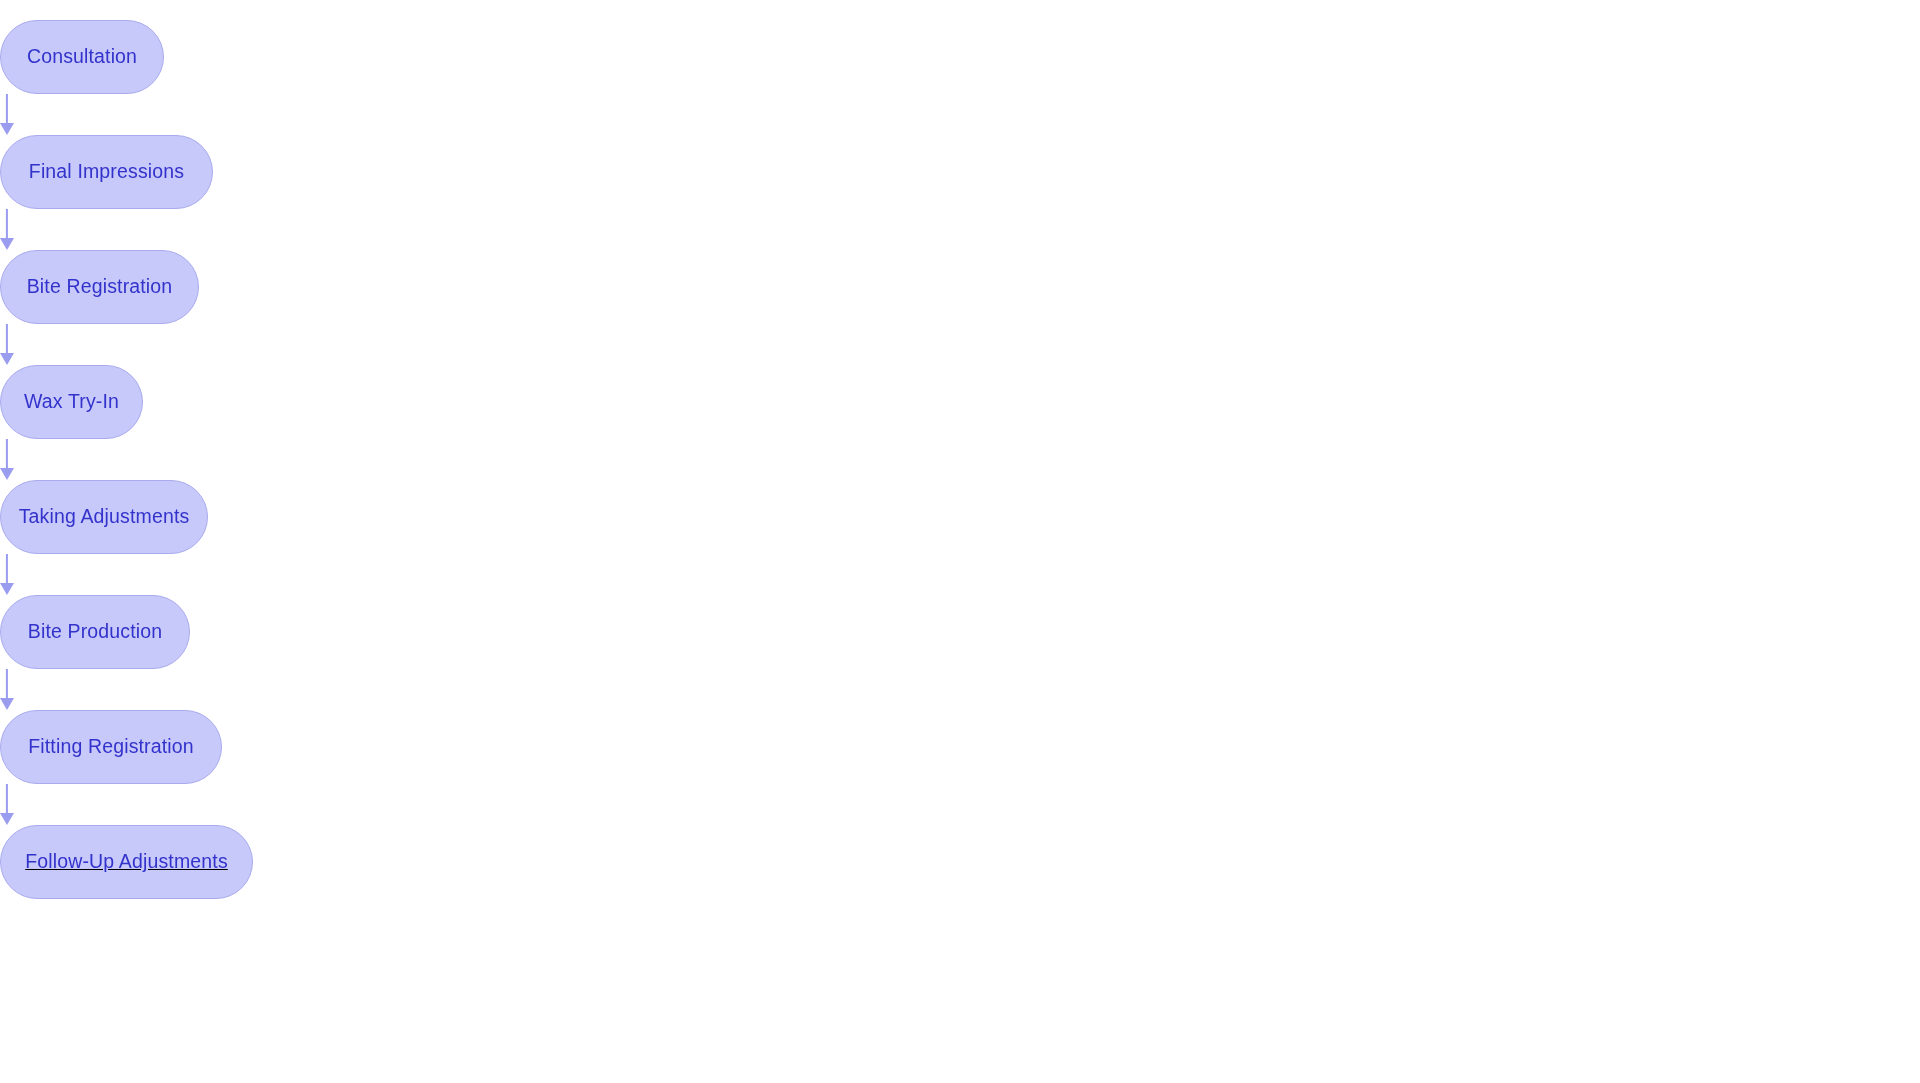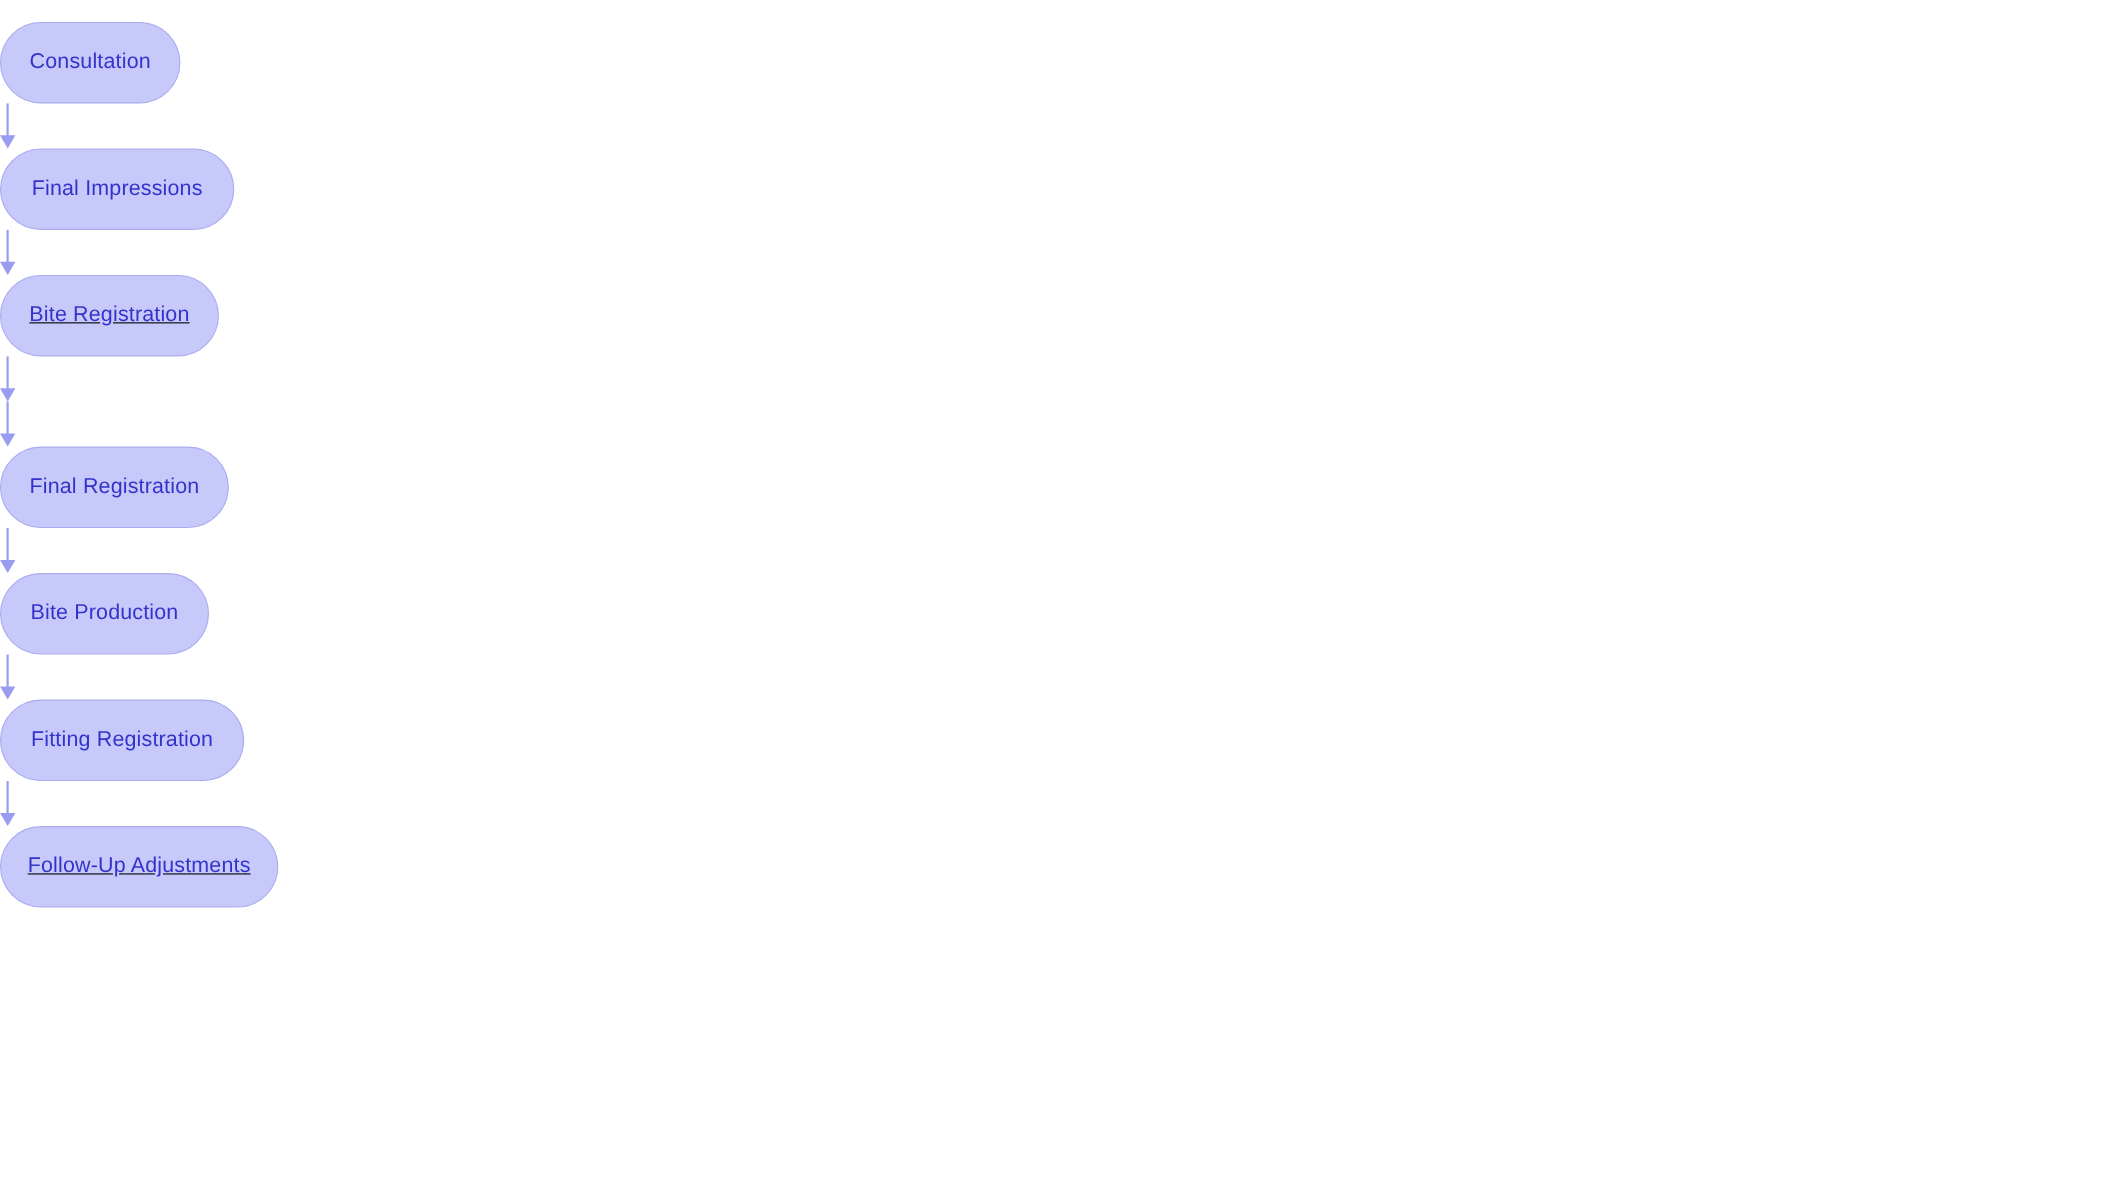--- a/index.html
+++ b/index.html
@@ -53,21 +53,21 @@
     font-size: 19.5px;
     line-height: 1;
     letter-spacing: 0.15px;
     white-space: nowrap;
     font-weight: 400;
   }
 
   
   .w-consultation        { width: 164px; }
   .w-impressions         { width: 213px; }
-  .w-bite               { width: 199px; text-decoration: underline; }
+  .w-bite               { width: 199px; }
   .w-wax                { width: 143px; }
   .w-finaladj           { width: 208px; }
   .w-finalprod          { width: 190px; }
   .w-fitting            { width: 222px; }
   .w-followup           { width: 253px; text-decoration: underline; }
 
   
   .connector {
     position: relative;
     width: 14px;
@@ -125,28 +125,31 @@
 
     <div class="node w-bite">
       <span class="node-label">Bite Registration</span>
     </div>
 
     <div class="connector">
       <div class="conn-line"></div>
       <div class="conn-arrow"></div>
     </div>
 
+    <div class="node w-wax">
+      <span class="node-label">Wax Try-In</span>
+    </div>
 
     <div class="connector">
       <div class="conn-line"></div>
       <div class="conn-arrow"></div>
     </div>
 
     <div class="node w-finaladj">
-      <span class="node-label">Final Registration</span>
+      <span class="node-label">Taking Adjustments</span>
     </div>
 
     <div class="connector">
       <div class="conn-line"></div>
       <div class="conn-arrow"></div>
     </div>
 
     <div class="node w-finalprod">
       <span class="node-label">Bite Production</span>
     </div>

